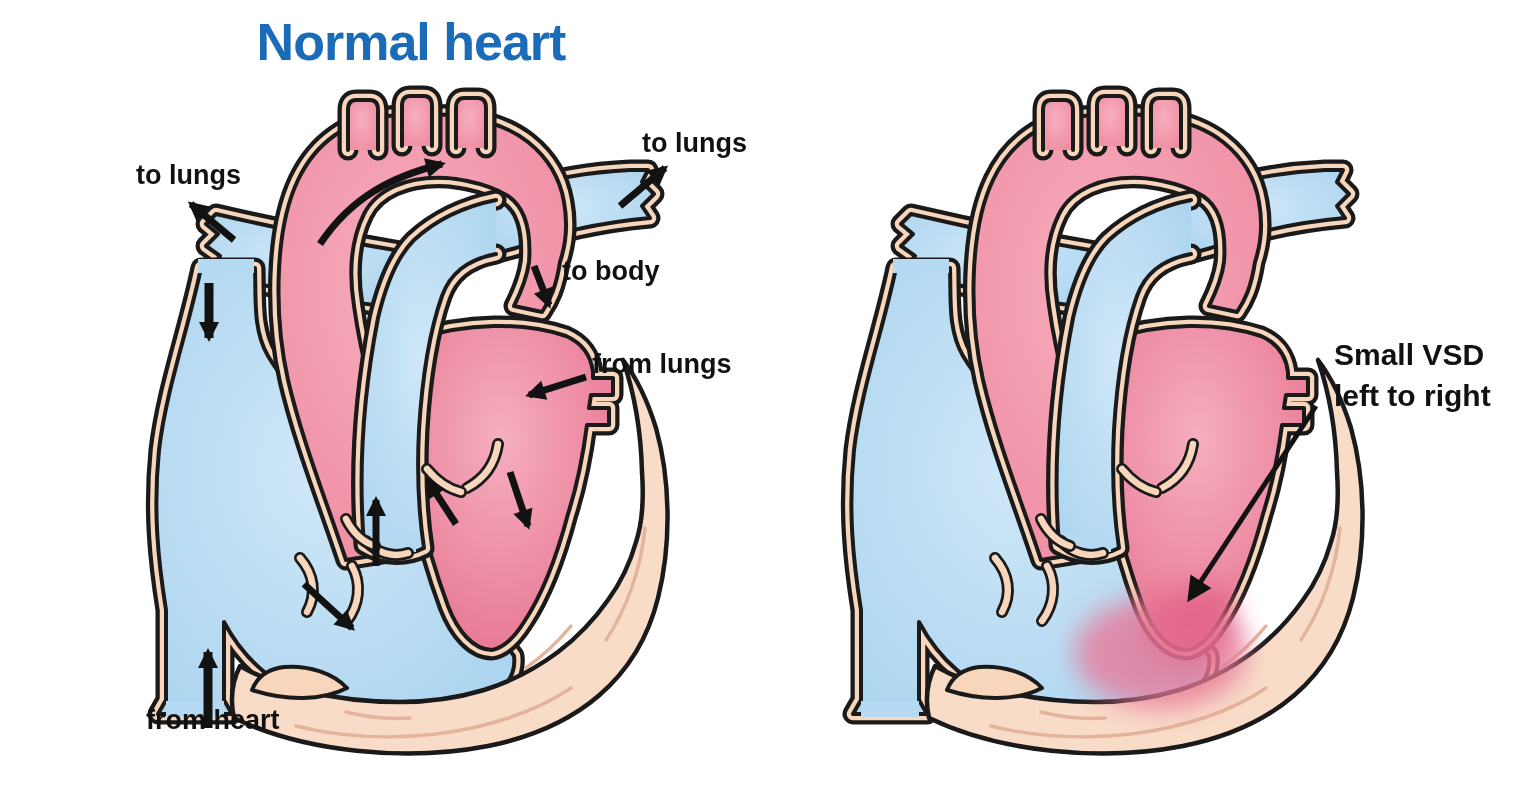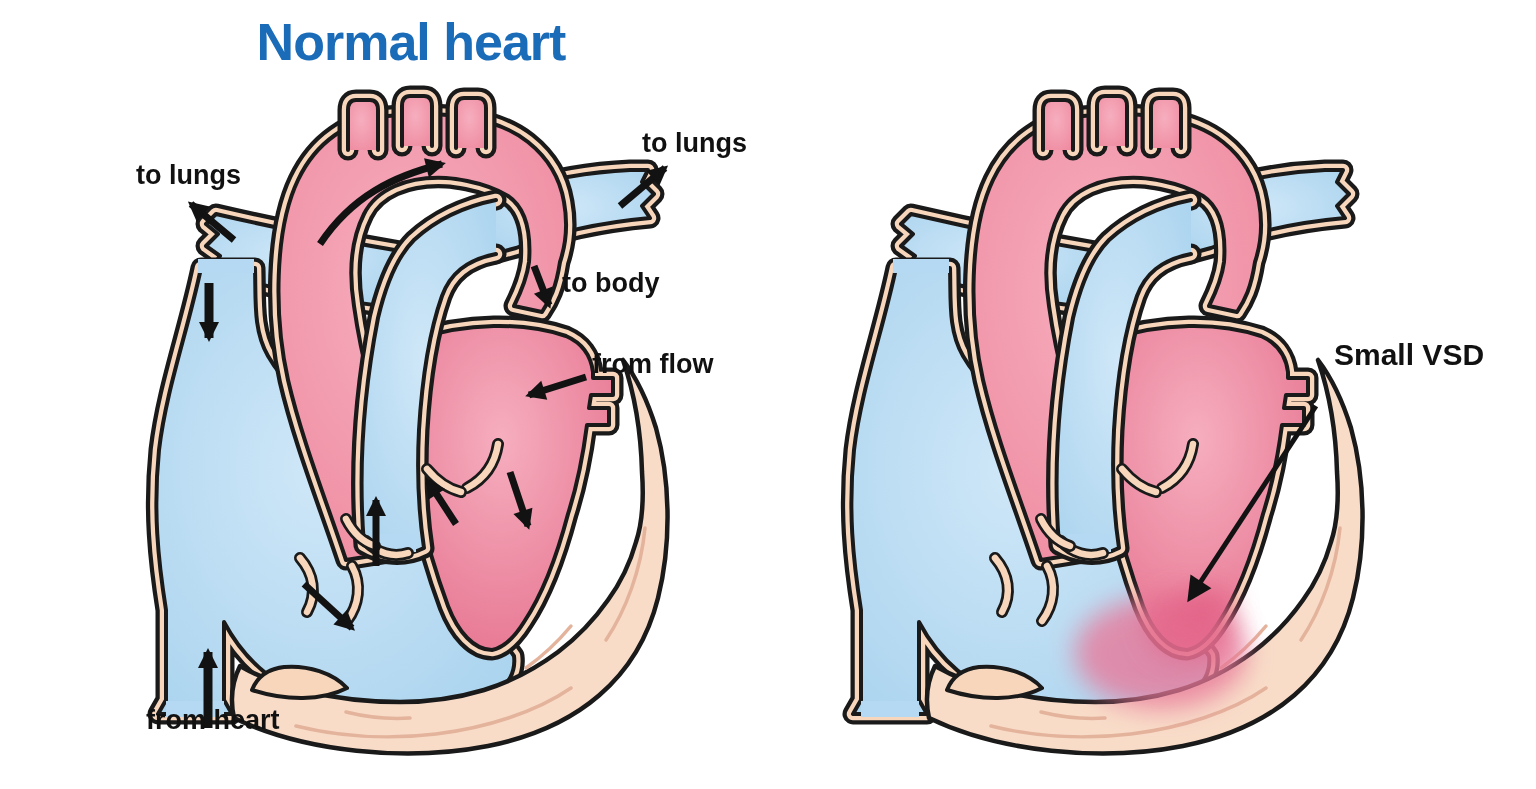--- a/index.html
+++ b/index.html
@@ -10,21 +10,21 @@
   .ttl{position:absolute;top:12px;transform:translateX(-50%);white-space:nowrap;
        font:700 52px "Liberation Sans",sans-serif;color:var(--title-blue,#1A6CB8);
        letter-spacing:-1px;}
   #ttl-left{left:365px;}
   #ttl-right{left:1105px;}
 
   .lb{position:absolute;white-space:nowrap;color:var(--label-black,#111);
       font:700 27px "Liberation Sans",sans-serif;}
   #lb-tolungs-left{left:90px;top:160px;}
   #lb-tolungs-right{left:596px;top:128px;}
-  #lb-tobody{left:516px;top:268px;}
+  #lb-tobody{left:516px;top:256px;}
   #lb-fromlungs{left:546px;top:349px;}
   #lb-frombody{left:100px;top:705px;}
 
   .anno{position:absolute;left:1288px;top:334px;color:var(--label-black,#111);
         font:700 30px "Liberation Sans",sans-serif;line-height:41px;white-space:nowrap;}
 
   
   .vg use:nth-of-type(1){stroke:var(--outline-black,#1A1A1A);stroke-width:21;stroke-linejoin:round;stroke-linecap:round;}
   .vg use:nth-of-type(2){stroke:var(--vessel-wall-peach,#F7D6BC);stroke-width:12.5;stroke-linejoin:round;stroke-linecap:round;}
   .vg use:nth-of-type(3){stroke:var(--outline-black,#1A1A1A);stroke-width:4;stroke-linejoin:round;stroke-linecap:round;}
@@ -223,20 +223,21 @@
       <ellipse cx="1160" cy="608" rx="30" ry="17" fill="#E25F84" opacity="0.5" transform="rotate(-36 1160 608)" filter="url(#soft)"></ellipse>
     </g>
     <path class="anno-arrow" d="M1270,406 L1144,598"></path>
   </svg>
 
   <div class="ttl" id="ttl-left">Normal heart</div>
 
   <div class="lb" id="lb-tolungs-left">to lungs</div>
   <div class="lb" id="lb-tolungs-right">to lungs</div>
   <div class="lb" id="lb-tobody">to body</div>
-  <div class="lb" id="lb-fromlungs">from flow</div>
+  <div class="lb" id="lb-fromlungs">from lungs</div>
   <div class="lb" id="lb-frombody">from heart</div>
 
   <div class="anno">
     <div>Small VSD</div>
+    <div>left to right</div>
   </div>
 
 </div>
 
 </body></html>

